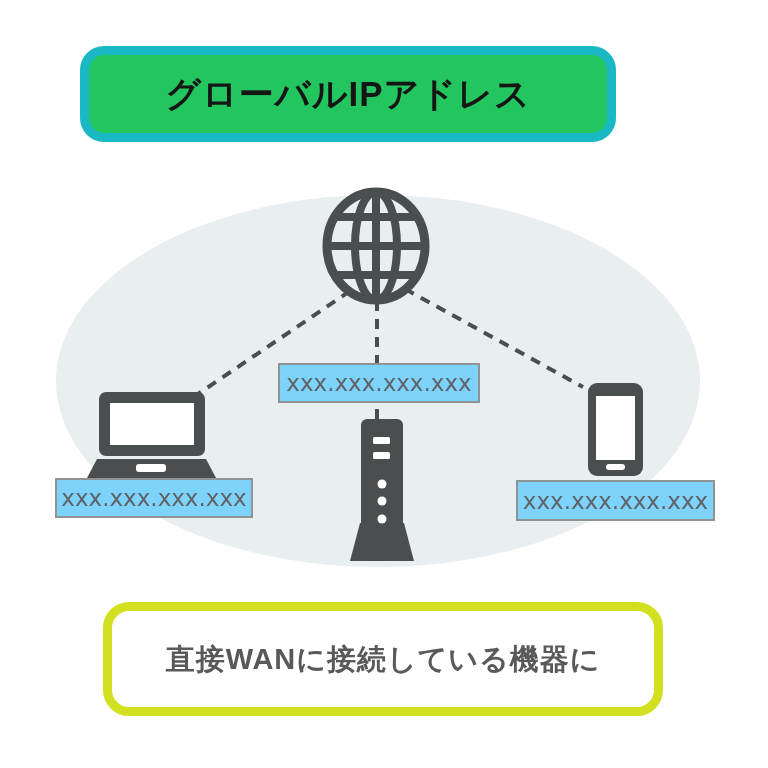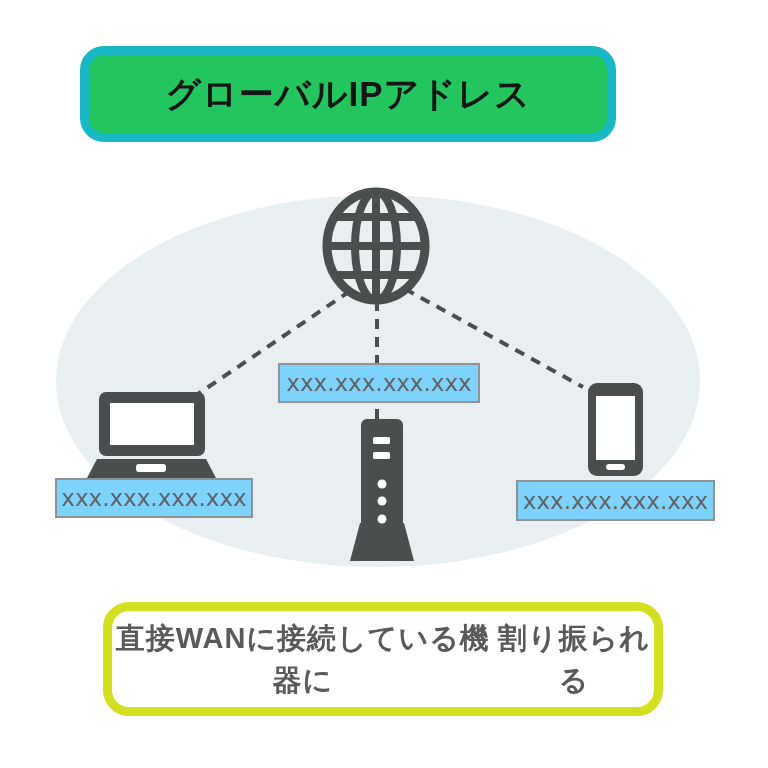--- a/index.html
+++ b/index.html
@@ -136,16 +136,15 @@
   </div>
   <div class="ip-label router">
     <span>xxx.xxx.xxx.xxx</span>
   </div>
   <div class="ip-label phone">
     <span>xxx.xxx.xxx.xxx</span>
   </div>
 
   <div class="footer-box">
     <div>直接WANに接続している機器に</div>
-    <div>割り振られる</div>
   </div>
 
 </div>
 
 </body></html>

